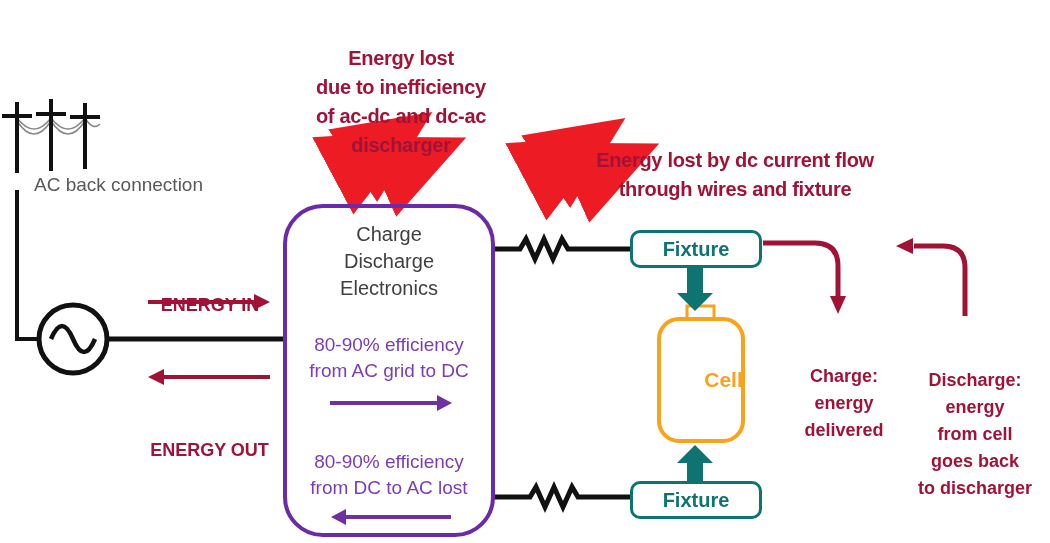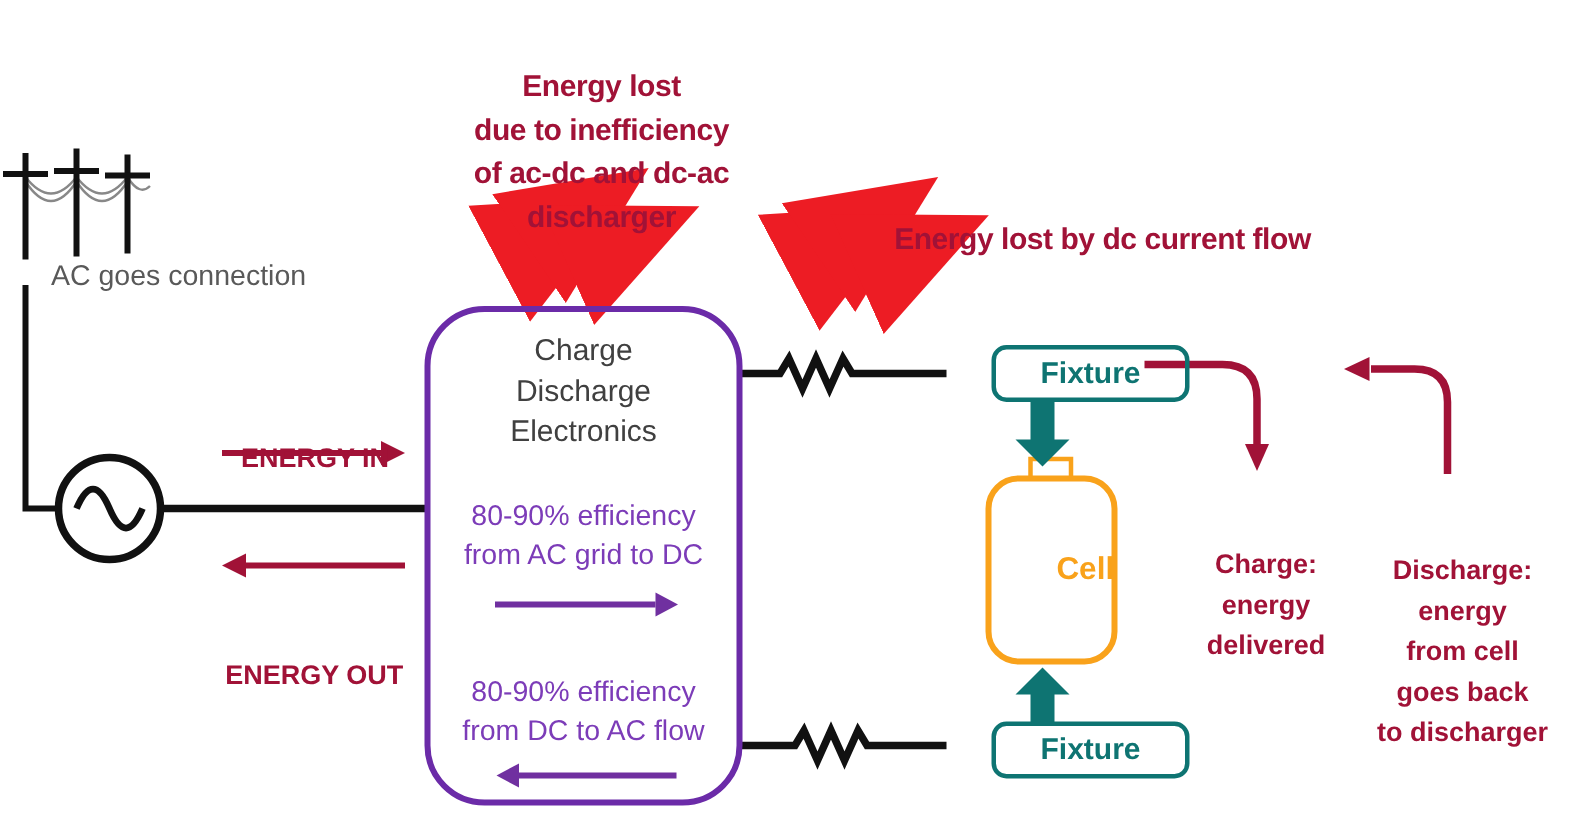--- a/index.html
+++ b/index.html
@@ -14,21 +14,21 @@
   .flowLabel{font-size:18px;line-height:22px;}
   .grayLabel{color:#595959;font-size:19px;}
   .purpleHead{color:#404040;font-weight:normal;font-size:20px;line-height:27px;}
   .purpleBody{color:#7C3CB8;font-size:19px;line-height:26px;}
   .tealText{color:#0E7472;font-weight:bold;font-size:20px;}
   .orangeText{color:#F9A21B;font-weight:bold;font-size:21px;}
   .noteText{font-size:18px;}
   .box{position:absolute;box-sizing:border-box;background:transparent;}
   #electronicsBox{left:283px;top:204px;width:212px;height:333px;border:4px solid #6B2BA8;border-radius:40px;}
   .fixtureBox{width:132px;height:38px;border:3px solid #0E7472;border-radius:10px;
-    display:flex;align-items:center;justify-content:center;margin-left:31px;}
+    display:flex;align-items:center;justify-content:center;}
   #cellBox{left:657px;top:317px;width:88px;height:126px;border:4px solid #F9A21B;border-radius:22px;
     display:flex;align-items:center;justify-content:center;padding-left:45px;}
   svg{position:absolute;left:0;top:0;pointer-events:none;}
 </style>
 </head>
 <body>
 
 <div id="stage">
 
   <svg width="1050" height="543" viewBox="0 0 1050 543">
@@ -127,40 +127,41 @@
 
   <div class="abs ctr crimson lossText" style="left:266px;top:8px;width:270px;">
     <div>Energy lost</div>
     <div>due to inefficiency</div>
     <div>of ac-dc and dc-ac</div>
     <div>discharger</div>
   </div>
 
   <div class="abs ctr crimson lossText" style="left:580px;top:110px;width:310px;">
     <div>Energy lost by dc current flow</div>
+    <div>through wires and fixture</div>
   </div>
 
-  <div class="abs grayLabel" style="left:34px;top:174px;">AC goes connection</div>
+  <div class="abs grayLabel" style="left:34px;top:174px;">AC back connection</div>
 
   <div class="abs ctr crimson flowLabel" style="left:140px;top:258px;width:140px;">ENERGY IN</div>
   <div class="abs ctr crimson flowLabel" style="left:132px;top:403px;width:155px;">ENERGY OUT</div>
 
   <div class="box" id="electronicsBox"></div>
   <div class="abs ctr purpleHead" style="left:293px;top:221px;width:192px;">
     <div>Charge</div>
     <div>Discharge</div>
     <div>Electronics</div>
   </div>
   <div class="abs ctr purpleBody" style="left:289px;top:332px;width:200px;">
     <div>80-90% efficiency</div>
     <div>from AC grid to DC</div>
   </div>
   <div class="abs ctr purpleBody" style="left:289px;top:449px;width:200px;">
     <div>80-90% efficiency</div>
-    <div>from DC to AC flow</div>
+    <div>from DC to AC lost</div>
   </div>
 
   <div class="box fixtureBox" style="left:630px;top:230px;">
     <span class="tealText">Fixture</span>
   </div>
   <div class="box fixtureBox" style="left:630px;top:481px;">
     <span class="tealText">Fixture</span>
   </div>
 
   <div class="box" id="cellBox">

